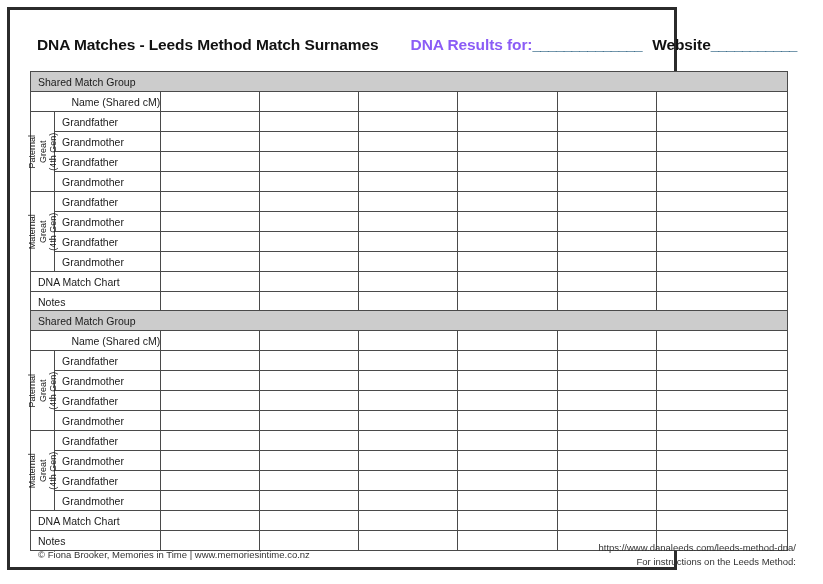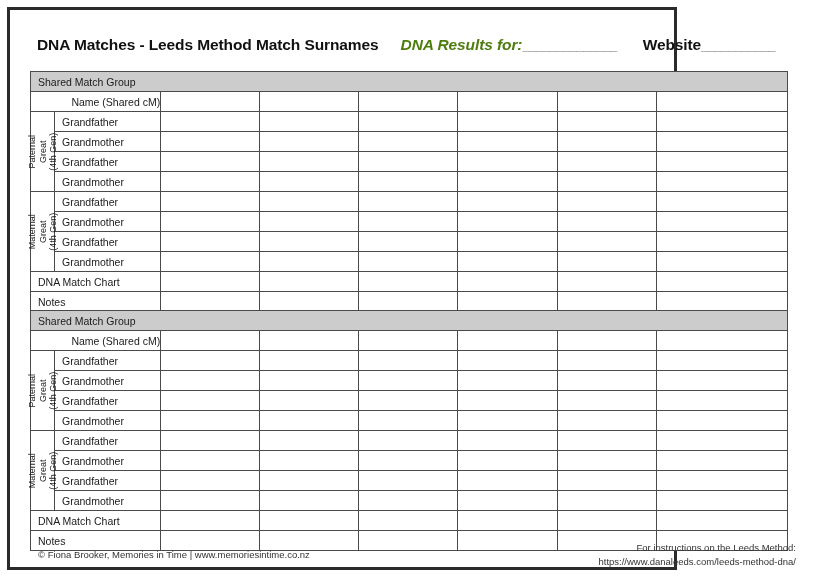--- a/index.html
+++ b/index.html
@@ -47,36 +47,35 @@
   }
   .doc-title {
     font-size: 15.5px;
     font-weight: bold;
     color: #111111;
     letter-spacing: -0.1px;
   }
   .results-label {
     font-size: 15.5px;
     font-weight: bold;
-    color: #4d7c0f;
-    margin-left: 22px;
+    color: #8b5cf6;
+    margin-left: 32px;
     letter-spacing: -0.1px;
-    font-style: italic;
   }
   .blank-line {
-    font-size: 13px;
+    font-size: 15px;
     font-weight: bold;
-    color: #737373;
+    color: #0c4a6e;
     letter-spacing: -0.5px;
   }
   .website-label {
     font-size: 15.5px;
     font-weight: bold;
     color: #111111;
-    margin-left: 26px;
+    margin-left: 10px;
     letter-spacing: -0.1px;
   }
 
   
   .match-block {
     position: absolute;
     left: 20px;
     width: 758px;
     border-collapse: collapse;
     table-layout: fixed;
@@ -454,19 +453,19 @@
           <td class="fill-cell"></td>
           <td class="fill-cell"></td>
           <td class="fill-cell"></td>
         </tr>
       </tbody>
     </table>
 
     <div class="footer">
       <div class="footer-left">© Fiona Brooker, Memories in Time  |  www.memoriesintime.co.nz</div>
       <div class="footer-right">
+        <div>https://www.danaleeds.com/leeds-method-dna/</div>
         <div>For instructions on the Leeds Method:</div>
-        <div>https://www.danaleeds.com/leeds-method-dna/</div>
       </div>
     </div>
 
   </div>
 </div>
 
 </body></html>

